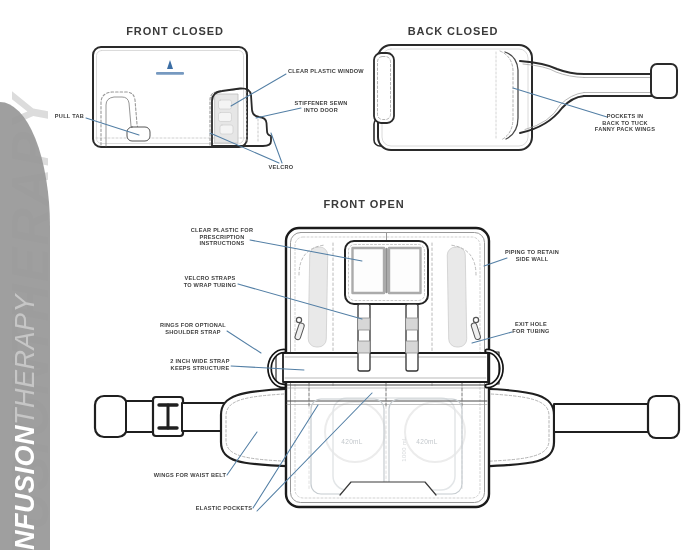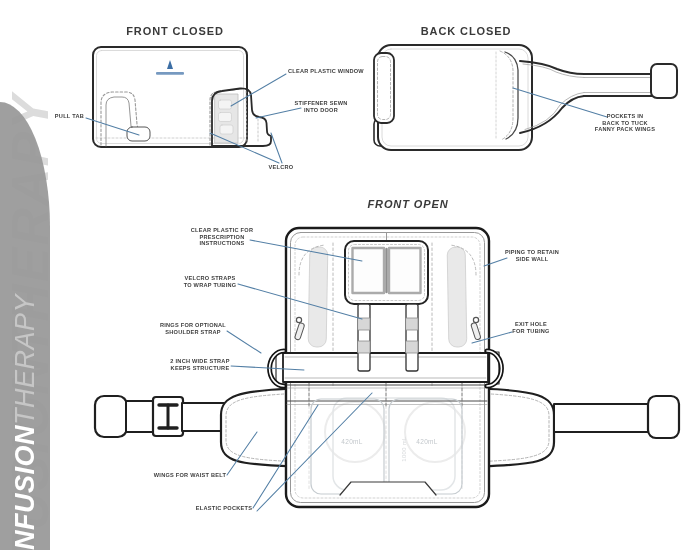--- a/index.html
+++ b/index.html
@@ -230,22 +230,22 @@
         <line class="leader" x1="227" y1="475" x2="257" y2="432"></line>
         <line class="leader" x1="253" y1="508" x2="318" y2="405"></line>
         <line class="leader" x1="257" y1="511" x2="372" y2="393"></line>
         <line class="leader" x1="507" y1="258" x2="484" y2="266"></line>
         <line class="leader" x1="512" y1="332" x2="472" y2="343"></line>
       </g>
     </g>
   </svg>
 
   <div class="dtitle" style="left:175px;top:25px;">FRONT CLOSED</div>
-  <div class="dtitle" style="left:466px;top:25px;">BACK CLOSED</div>
-  <div class="dtitle" style="left:408px;top:198px;font-style:italic;">FRONT OPEN</div>
+  <div class="dtitle" style="left:453px;top:25px;">BACK CLOSED</div>
+  <div class="dtitle" style="left:364px;top:198px;">FRONT OPEN</div>
 
   <div class="co ralign" style="left:84px;top:113px;">PULL TAB</div>
   <div class="co lalign" style="left:288px;top:68px;">CLEAR PLASTIC WINDOW</div>
   <div class="co" style="left:321px;top:100px;">STIFFENER SEWN
 INTO DOOR</div>
   <div class="co" style="left:281px;top:164px;">VELCRO</div>
 
   <div class="co" style="left:625px;top:113px;">POCKETS IN
 BACK TO TUCK
 FANNY PACK WINGS</div>

